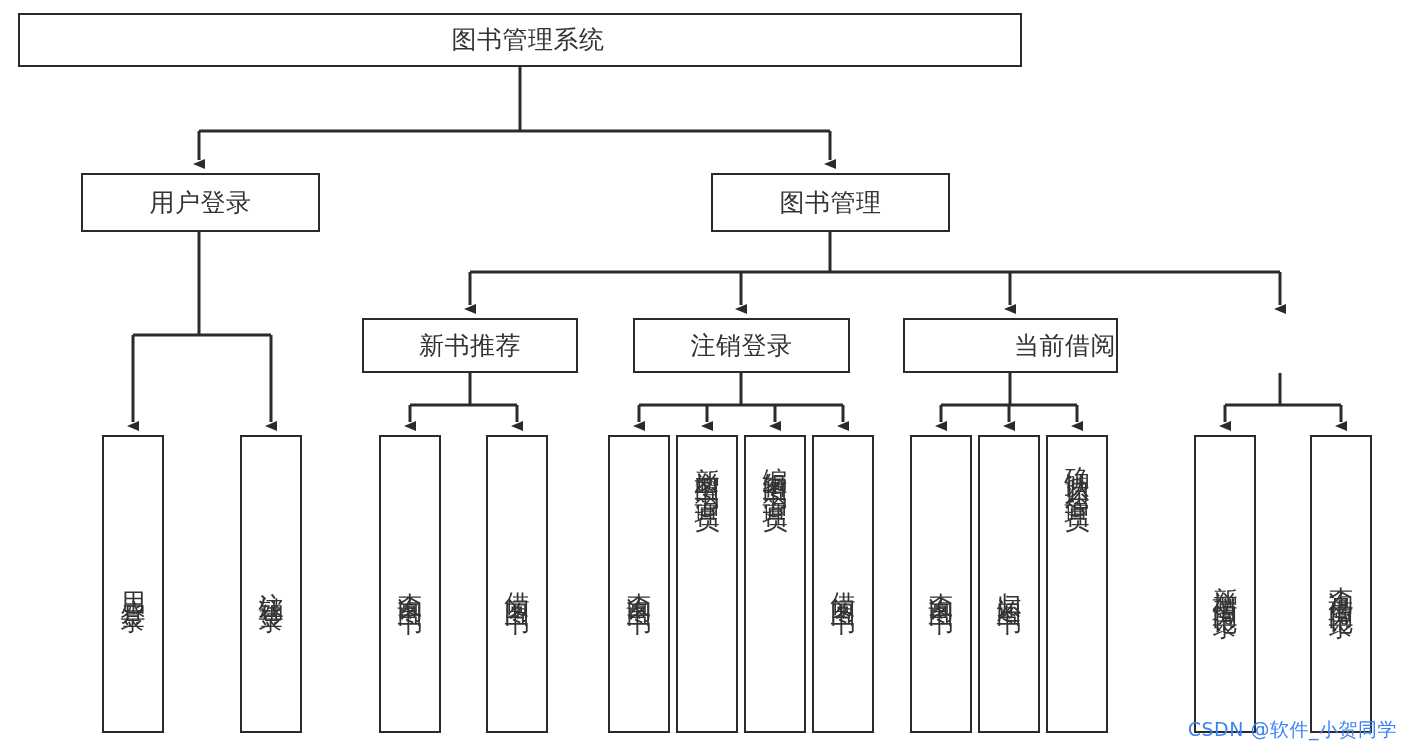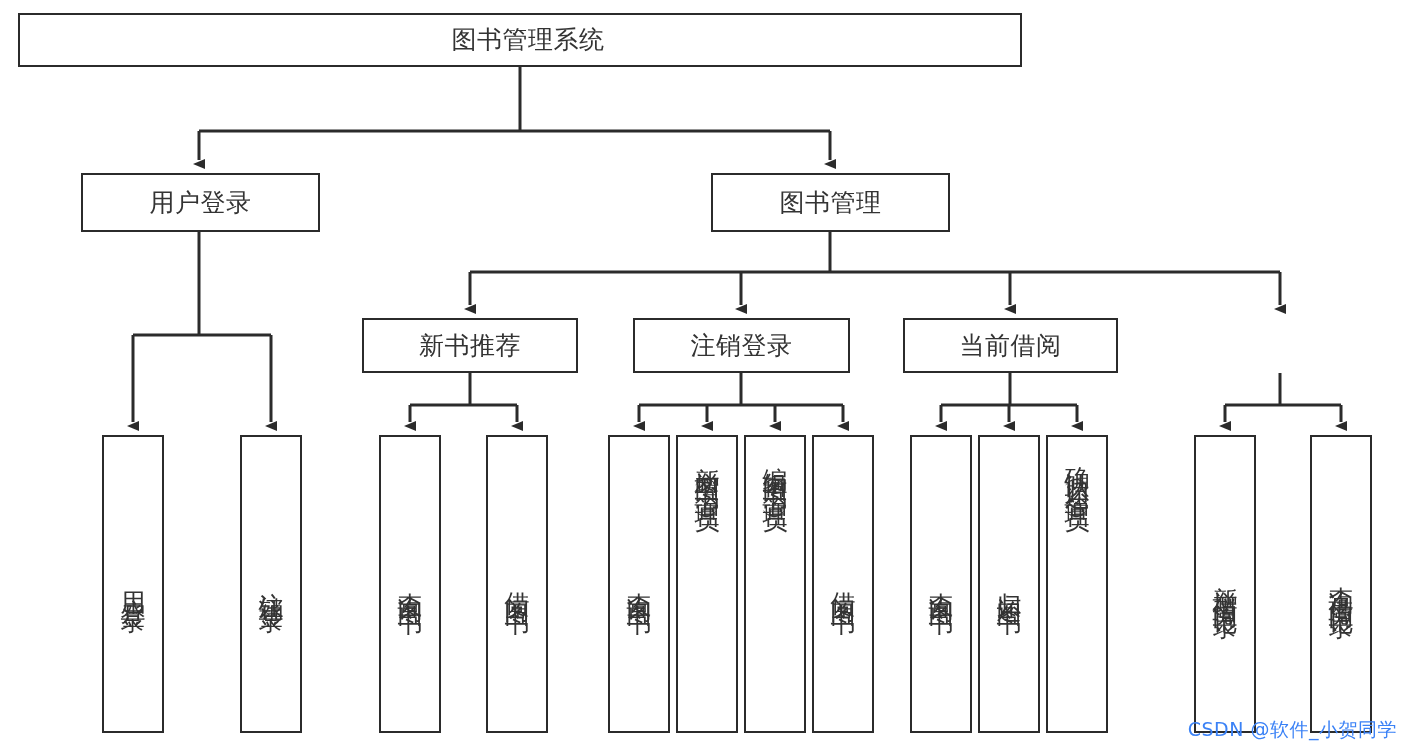--- a/index.html
+++ b/index.html
@@ -142,21 +142,21 @@
   <div class="node h" style="left:711px; top:173px; width:239px; height:59px;">
     <span class="lbl">图书管理</span>
   </div>
 
   <div class="node h" style="left:362px; top:318px; width:216px; height:55px;">
     <span class="lbl">新书推荐</span>
   </div>
   <div class="node h" style="left:633px; top:318px; width:217px; height:55px;">
     <span class="lbl">注销登录</span>
   </div>
-  <div class="node h" style="left:903px; top:318px; width:215px; height:55px;">
+  <div class="node h" style="left:903px; top:318px; width:215px; height:55px;justify-content:flex-end;">
     <span class="lbl">当前借阅</span>
   </div>
 
   <div class="node v mid" style="left:102px; top:435px; width:62px; height:298px;">
     <span class="lbl">用户登录</span>
   </div>
   <div class="node v mid" style="left:240px; top:435px; width:62px; height:298px;">
     <span class="lbl">注销登录</span>
   </div>
 

